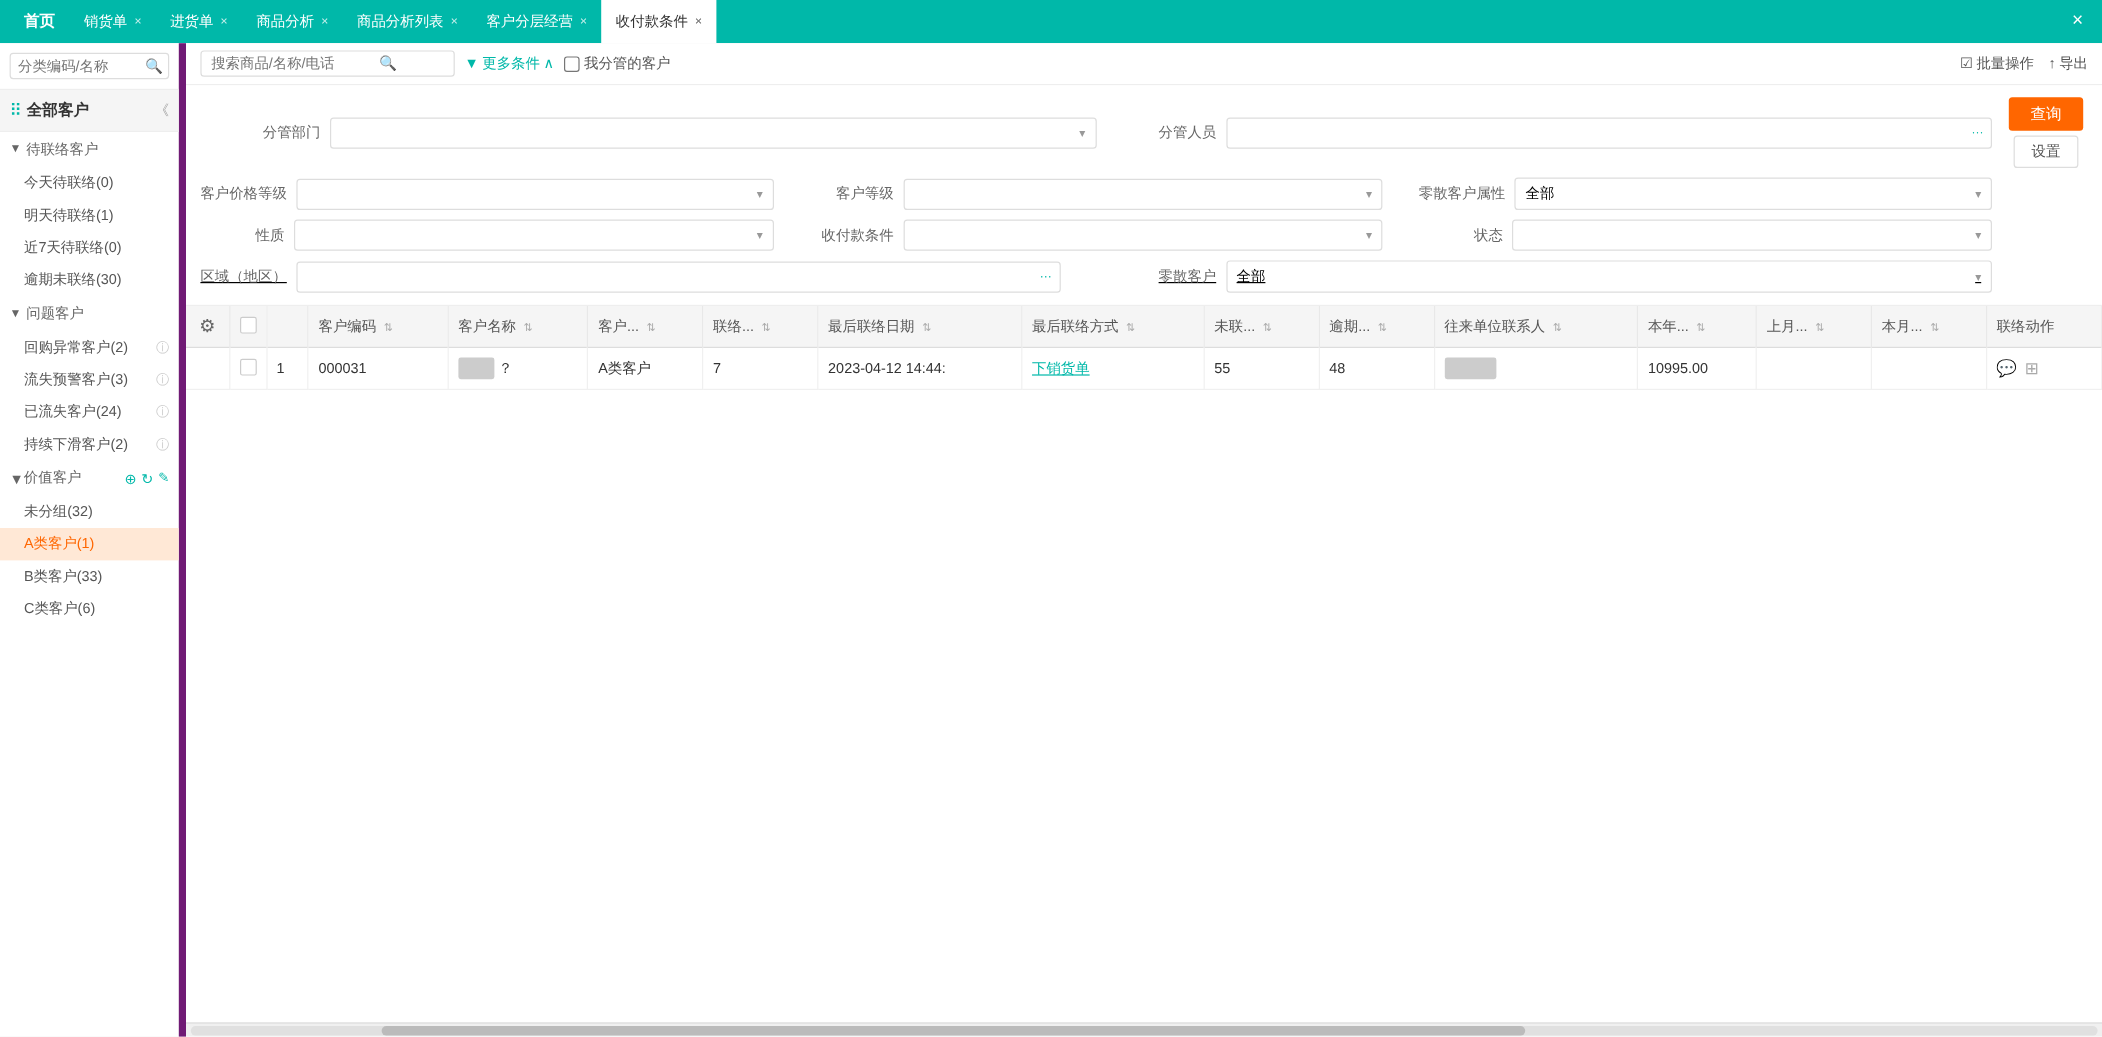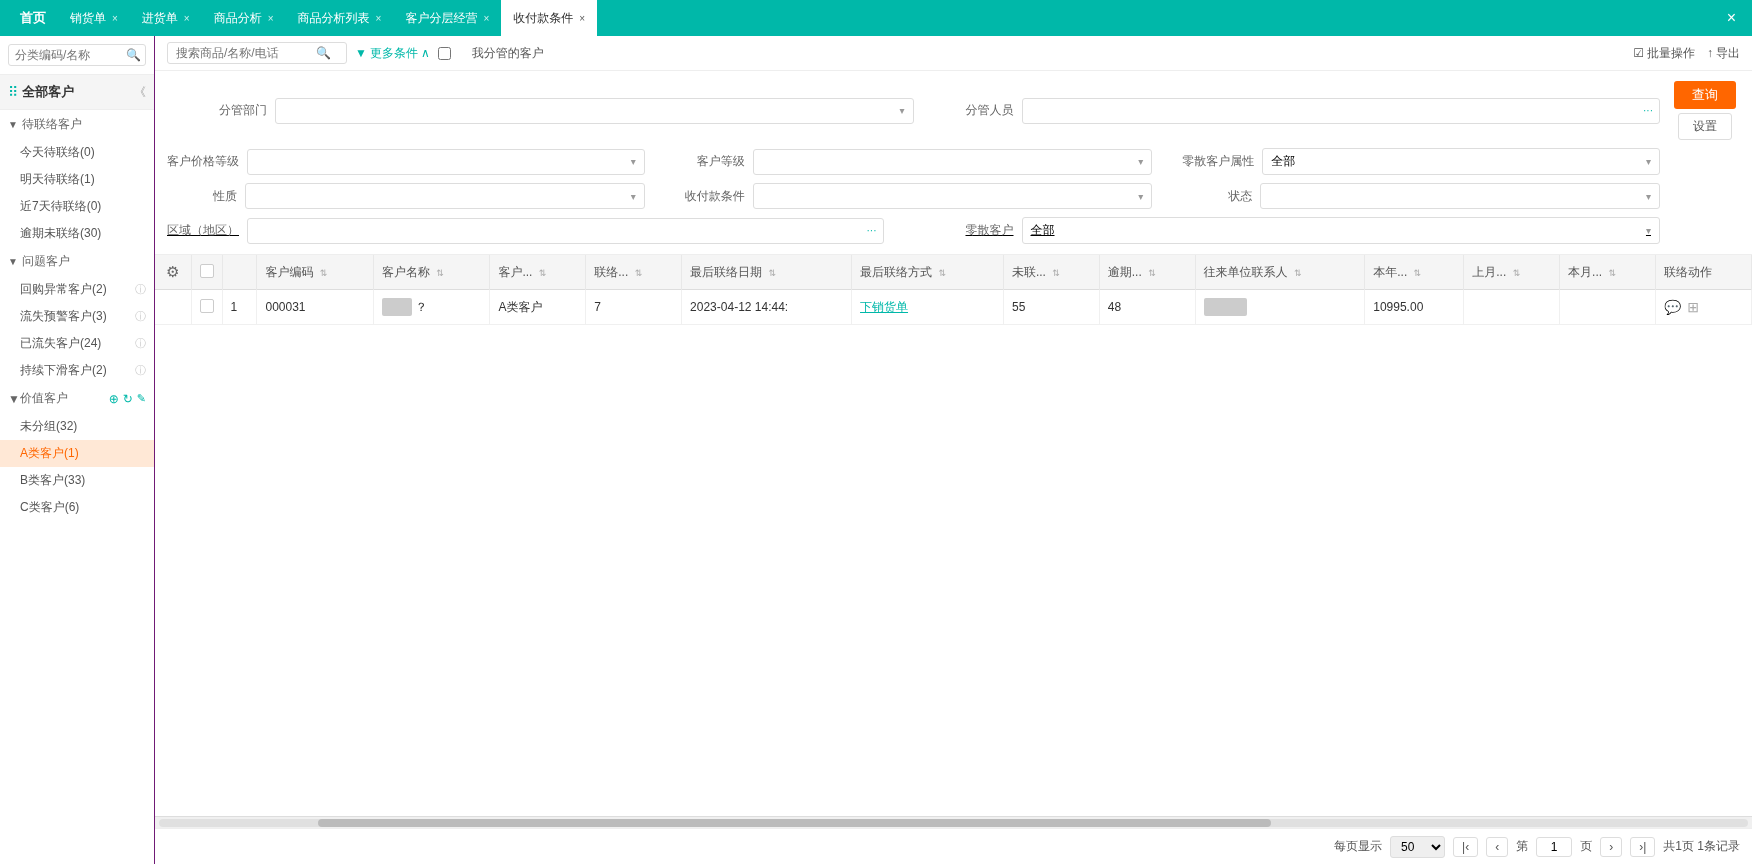--- a/index.html
+++ b/index.html
@@ -48,21 +48,21 @@
     
     .main-layout {
       display: flex;
       height: calc(864px - 36px);
     }
 
     
     .sidebar {
       width: 155px;
       background: white;
-      border-right: 1px solid #701a75;
+      border-right: 6px solid #701a75;
       overflow-y: auto;
       flex-shrink: 0;
     }
     .sidebar-search {
       padding: 8px;
       display: flex;
       align-items: center;
       border-bottom: 1px solid #eee;
     }
     .sidebar-search input {
@@ -159,40 +159,40 @@
       align-items: center;
       border-bottom: 1px solid #eee;
       gap: 8px;
     }
     .filter-search {
       display: flex;
       align-items: center;
       border: 1px solid #ddd;
       border-radius: 3px;
       padding: 3px 8px;
-      width: 180px;
+      width: 212px;
     }
     .filter-search input {
       border: none;
       outline: none;
       font-size: 12px;
       width: 140px;
     }
     .filter-search .icon { color: #00b8a9; }
     .more-conditions {
       display: flex;
       align-items: center;
       color: #00b8a9;
       cursor: pointer;
       gap: 3px;
     }
     .my-customer {
       display: flex;
       align-items: center;
-      gap: 21px;
+      gap: 4px;
       color: #555;
     }
     .toolbar-right {
       margin-left: auto;
       display: flex;
       align-items: center;
       gap: 12px;
     }
     .toolbar-btn {
       display: flex;
@@ -788,31 +788,15 @@
           </tbody>
         </table>
       </div>
 
       <div class="bottom-scrollbar">
         <div class="scroll-track">
           <div class="scroll-thumb"></div>
         </div>
       </div>
 
-      <div class="pagination">
-        <span>每页显示</span>
-        <select class="page-size-select">
-          <option>50</option>
-          <option>100</option>
-          <option>200</option>
-        </select>
-        <button class="page-btn">|‹</button>
-        <button class="page-btn">‹</button>
-        <span>第</span>
-        <input class="page-input" type="text" value="1" style="">
-        <span>页</span>
-        <button class="page-btn">›</button>
-        <button class="page-btn">›|</button>
-        <span>共1页 1条记录</span>
-      </div>
     </div>
   </div>
 </div>
 
 </body></html>

